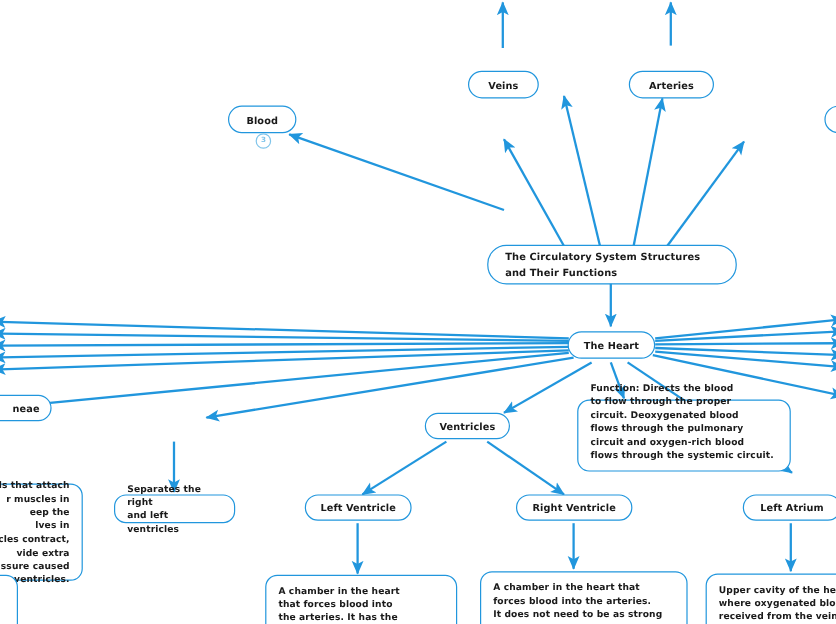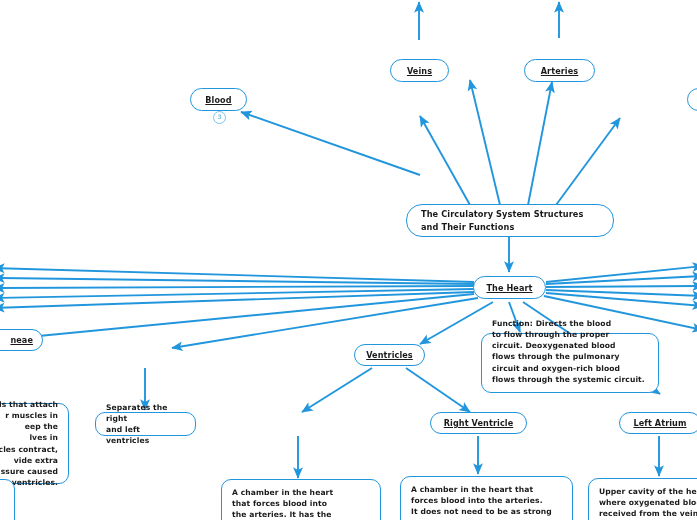--- a/index.html
+++ b/index.html
@@ -37,21 +37,20 @@
     display: flex;
     align-items: center;
     z-index: 3;
   }
   .node.pill {
     border-radius: 13px;
     justify-content: center;
     text-align: center;
     font-size: 8.1px;
     padding: 0 8px;
-    text-decoration: underline;
   }
   .node.box {
     border-radius: 10px;
     align-items: flex-start;
     text-align: left;
     font-size: 7.6px;
     line-height: 1.48;
     padding: 7px 9px 7px 10px;
   }
   .node.wide {
@@ -185,20 +184,23 @@
 
   <div class="node box" style="left:95px; top:412px; width:101px; height:24px; align-items:center;">
     <span class="txt">Separates the right
 and left ventricles</span>
   </div>
 
   <div class="node pill" style="left:354px; top:344px; width:71px; height:22px;">
     <span class="txt">Ventricles</span>
   </div>
 
+  <div class="node pill" style="left:254px; top:412px; width:89px; height:22px;">
+    <span class="txt">Left Ventricle</span>
+  </div>
 
   <div class="node pill" style="left:430px; top:412px; width:97px; height:22px;">
     <span class="txt">Right Ventricle</span>
   </div>
 
   <div class="node pill" style="left:619px; top:412px; width:82px; height:22px;">
     <span class="txt">Left Atrium</span>
   </div>
 
   <div class="node box" style="left:221px; top:479px; width:160px; height:62px;">

